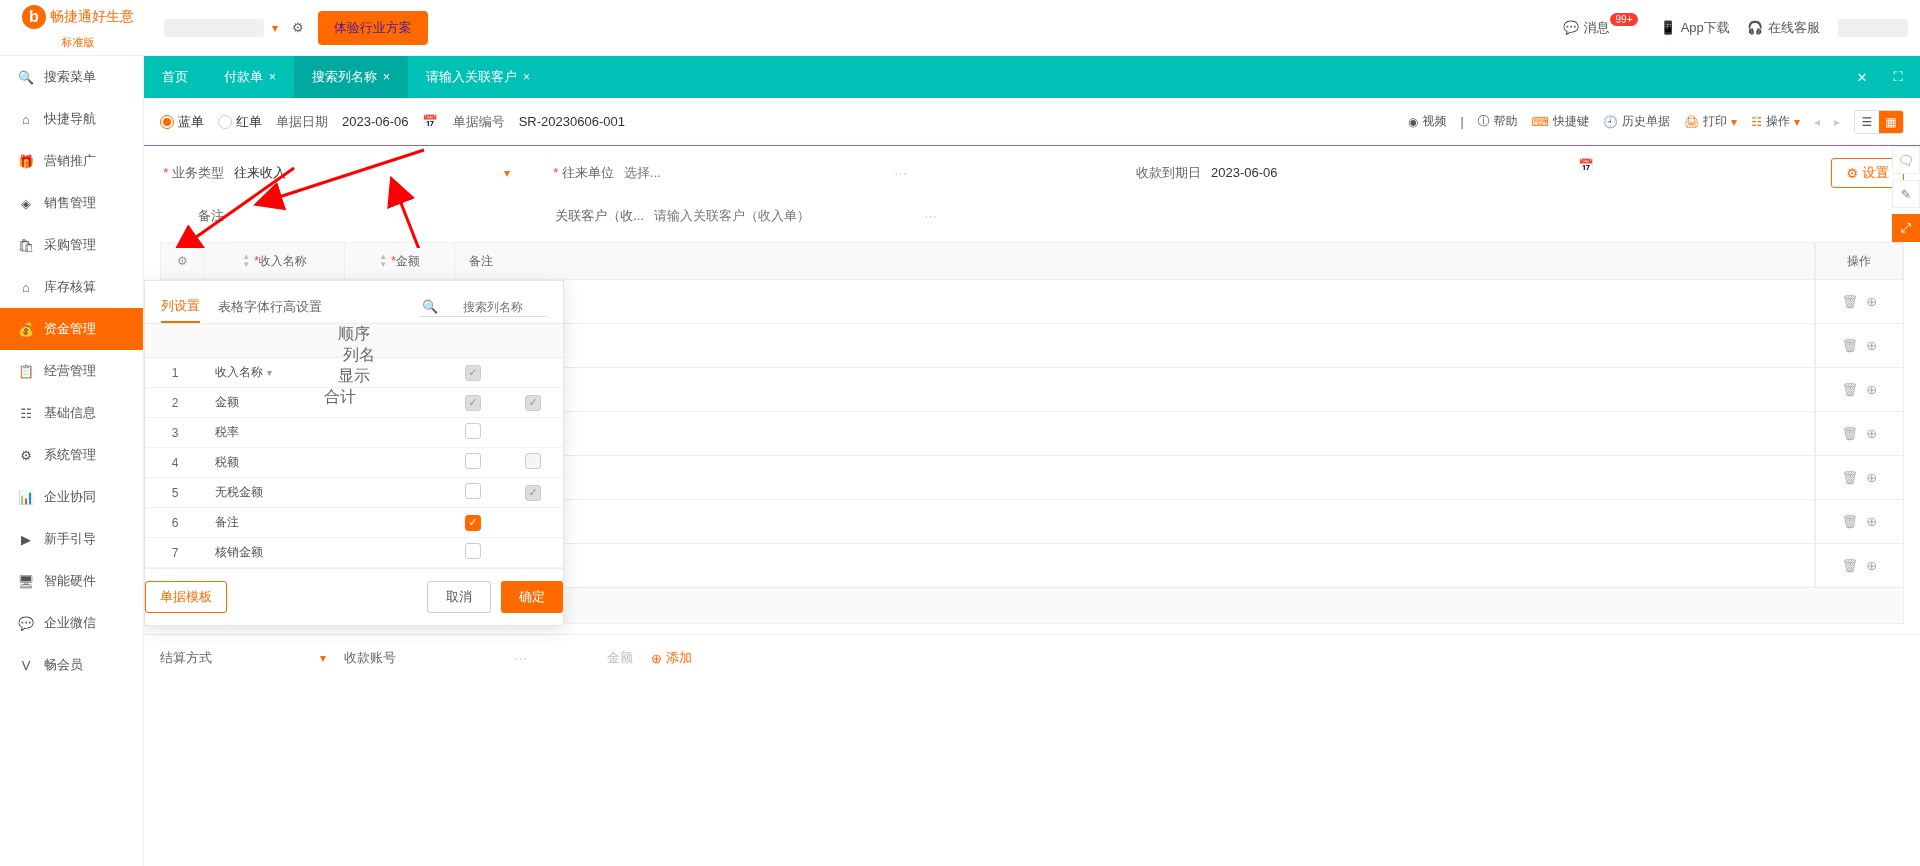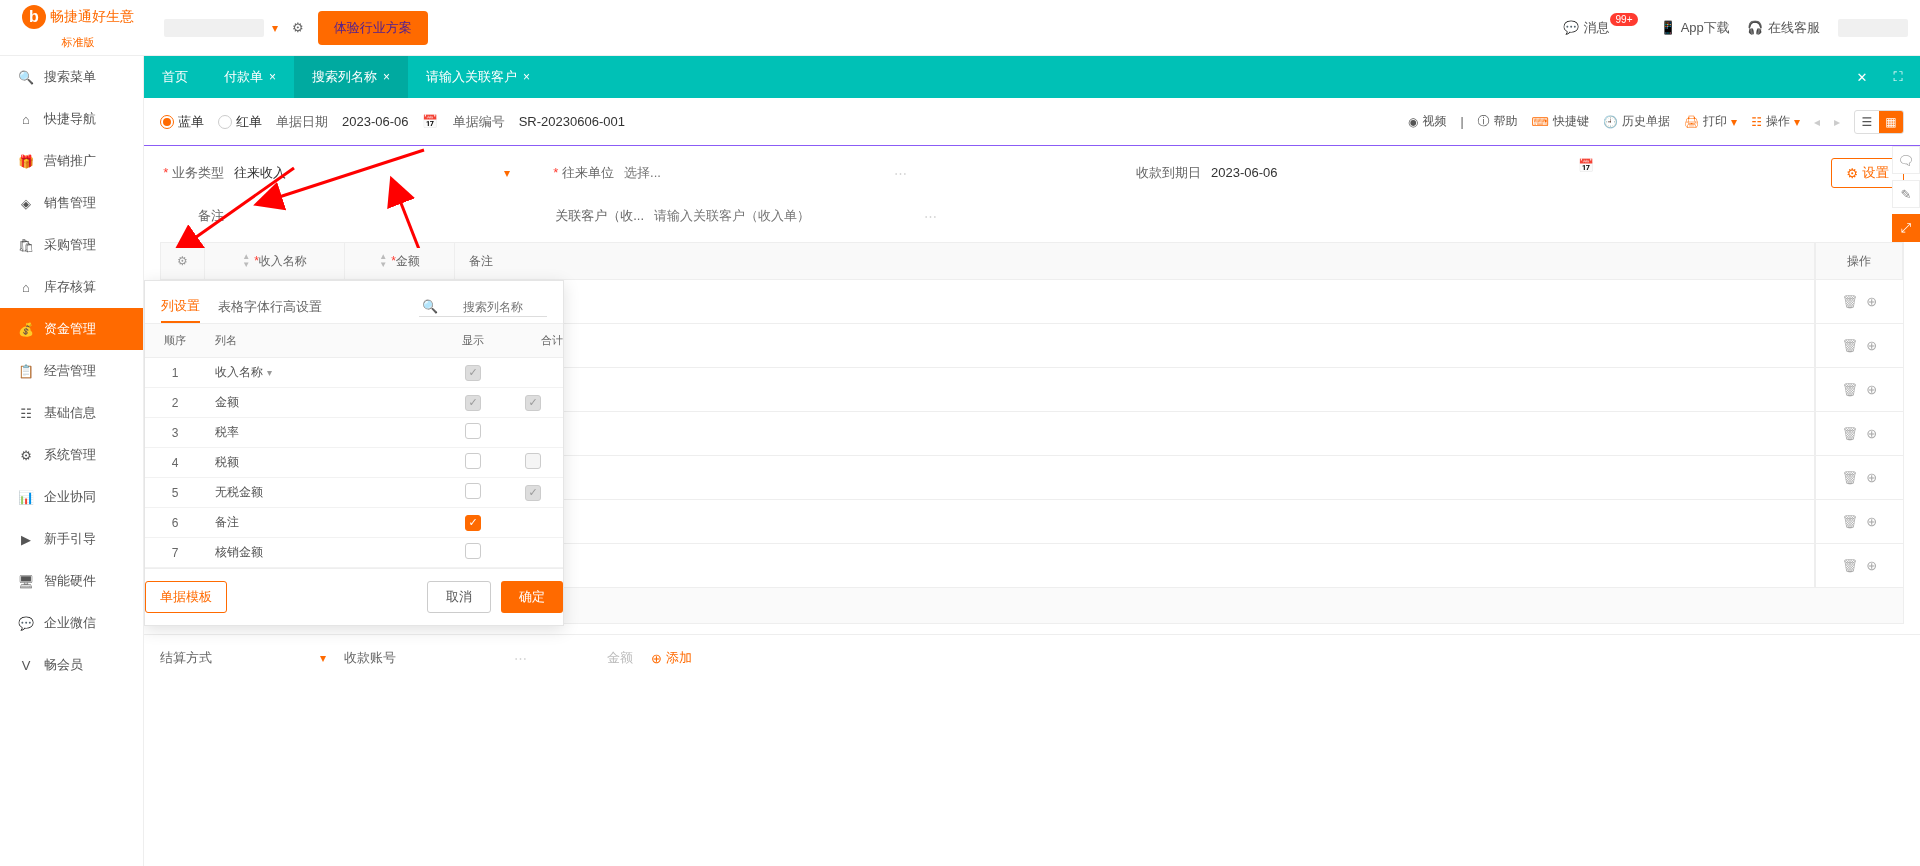--- a/index.html
+++ b/index.html
@@ -92,25 +92,25 @@
 .bottom-row { display: flex; align-items: center; padding: 14px 16px; gap: 18px; color: #666; font-size: 13px; border-top: 1px solid #eee; margin-top: 10px; }
 .add-link { color: #ff6a00; display: flex; align-items: center; gap: 4px; cursor: pointer; }
 
 
 .col-popup { position: absolute; top: 0; left: 0; width: 420px; background: #fff; border: 1px solid #e5e5e5; box-shadow: 0 4px 16px rgba(0,0,0,0.12); z-index: 100; }
 .popup-tabs { display: flex; padding: 10px 16px 0; gap: 18px; border-bottom: 1px solid #eee; align-items: center; }
 .ptab { padding: 6px 0; cursor: pointer; font-size: 13px; color: #666; }
 .ptab.active { color: #ff6a00; border-bottom: 2px solid #ff6a00; }
 .popup-search { margin-left: auto; display: flex; align-items: center; gap: 4px; color: #999; border-bottom: 1px solid #ddd; padding: 2px 4px; }
 .popup-search input { border: none; outline: none; font-size: 12px; width: 100px; text-align: center; }
-.ptable-head { display: flex; background: #fafafa; border-bottom: 1px solid #eee; height: 34px; align-items: center; font-size: 11px; color: #666; }
+.ptable-head { display: flex; background: #fafafa; border-bottom: 1px solid #eee; height: 34px; align-items: center; font-size: 16px; color: #666; flex-direction: column; }
 .pth-order { width: 60px; text-align: center; }
 .pth-name { flex: 1; padding-left: 10px; }
 .pth-show { width: 60px; text-align: center; }
-.pth-total { width: 60px; text-align: right; }
+.pth-total { width: 60px; text-align: left; }
 .ptable-body { max-height: 210px; overflow-y: auto; }
 .prow { display: flex; height: 30px; align-items: center; border-bottom: 1px solid #f2f2f2; font-size: 12px; }
 .prow .pc-order { width: 60px; text-align: center; color: #666; }
 .prow .pc-name { flex: 1; padding-left: 10px; color: #555; display: flex; align-items: center; gap: 4px; }
 .prow .pc-show, .prow .pc-total { width: 60px; text-align: center; }
 .cbox { width: 16px; height: 16px; border: 1px solid #ccc; border-radius: 3px; display: inline-flex; align-items: center; justify-content: center; background: #fff; }
 .cbox.checked { background: #ff6a00; border-color: #ff6a00; color: #fff; font-size: 11px; }
 .cbox.checked-grey { background: #ddd; border-color: #ccc; color: #999; font-size: 11px; }
 .popup-footer { display: flex; justify-content: flex-end; gap: 10px; padding: 12px 0; border-top: 1px solid #eee; }
 .btn-outline-orange { border: 1px solid #ff6a00; color: #ff6a00; background: #fff; padding: 6px 14px; border-radius: 3px; cursor: pointer; font-size: 13px; margin-right: auto; }

